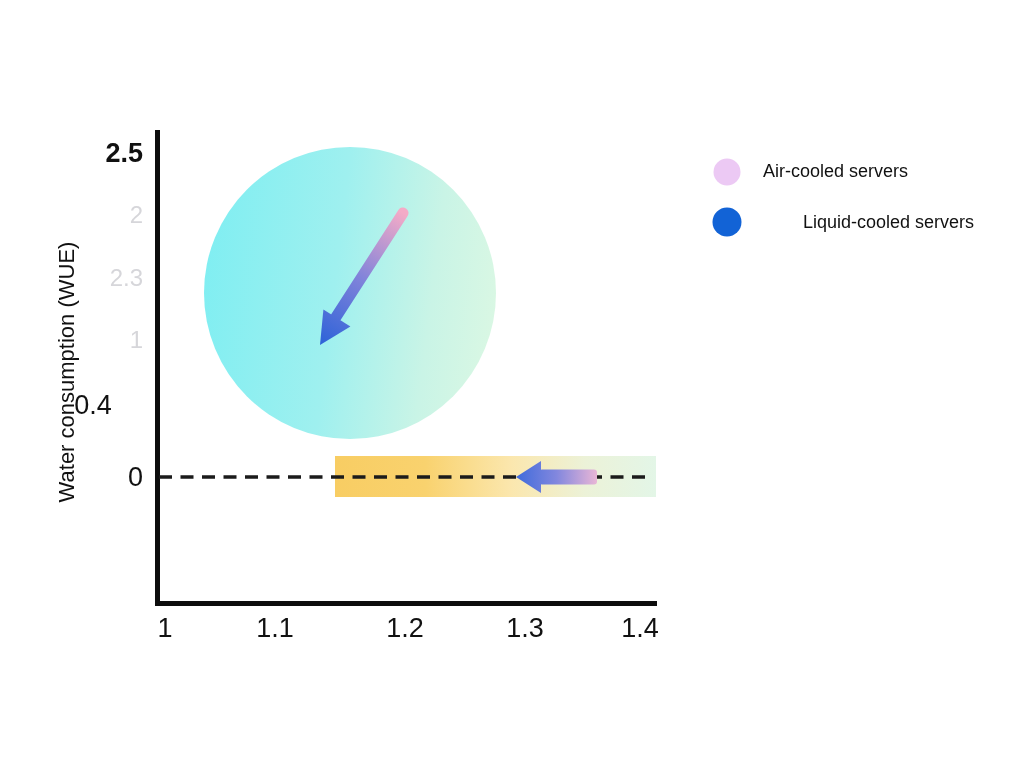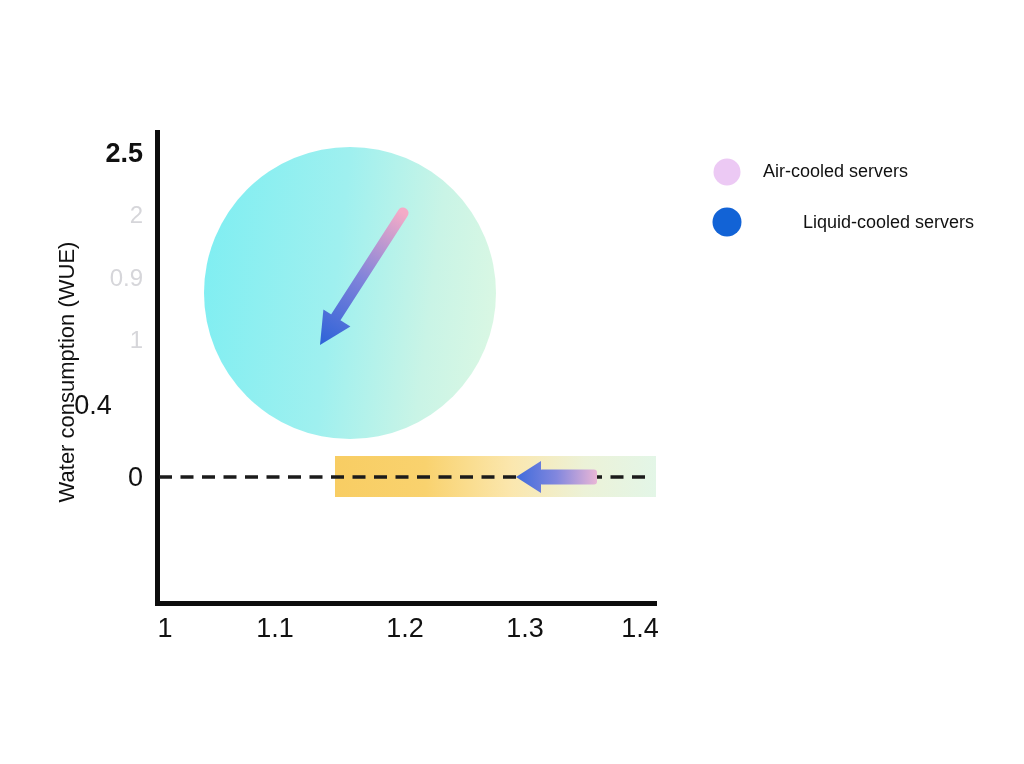--- a/index.html
+++ b/index.html
@@ -71,21 +71,21 @@
 
     <g>
       <rect x="539" y="469.5" width="58" height="15" rx="3" fill="url(#arrowBand)"></rect>
       <polygon points="516,477 541,461 541,493" fill="url(#arrowBand)"></polygon>
     </g>
   </svg>
 
 
   <div class="abs tick y-tick tick-dark" style="top:140px;font-weight:bold;">2.5</div>
   <div class="abs tick y-tick tick-light" style="top:203px;">2</div>
-  <div class="abs tick y-tick tick-light" style="top:266px;">0.9</div>
+  <div class="abs tick y-tick tick-light" style="top:266px;">2.3</div>
   <div class="abs tick y-tick tick-light" style="top:328px;">1</div>
   <div class="abs tick y-tick tick-dark" style="top:392px;text-align:center;">0.4</div>
   <div class="abs tick y-tick tick-dark" style="top:464px;">0</div>
 
   <div class="abs tick x-tick" style="left:125px;">1</div>
   <div class="abs tick x-tick" style="left:235px;text-align:center;">1.1</div>
   <div class="abs tick x-tick" style="left:365px;text-align:center;">1.2</div>
   <div class="abs tick x-tick" style="left:485px;text-align:center;">1.3</div>
   <div class="abs tick x-tick" style="left:600px;">1.4</div>
 

